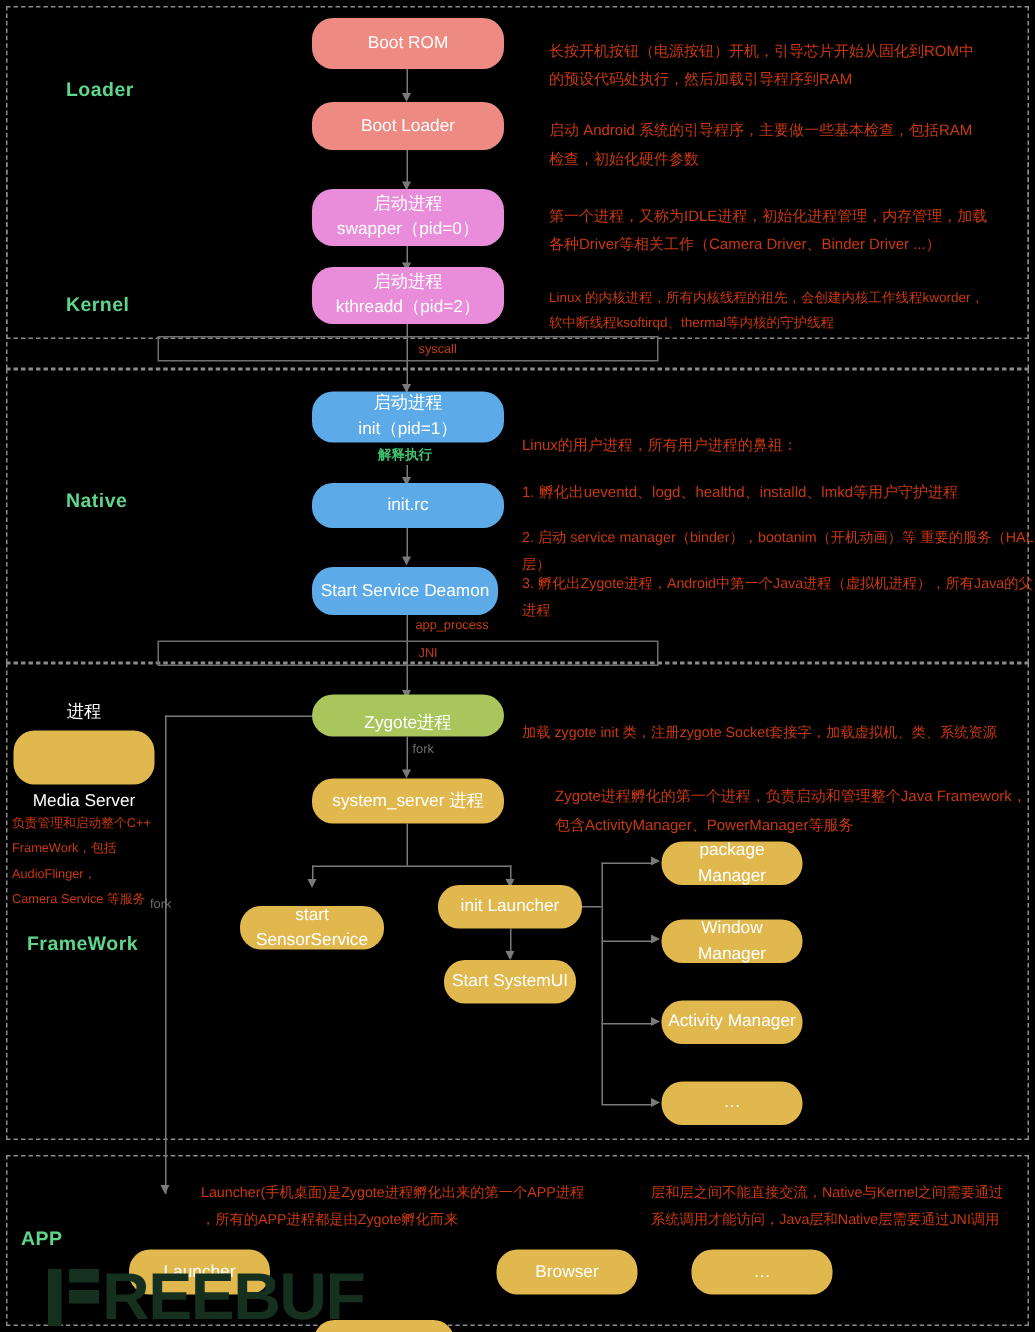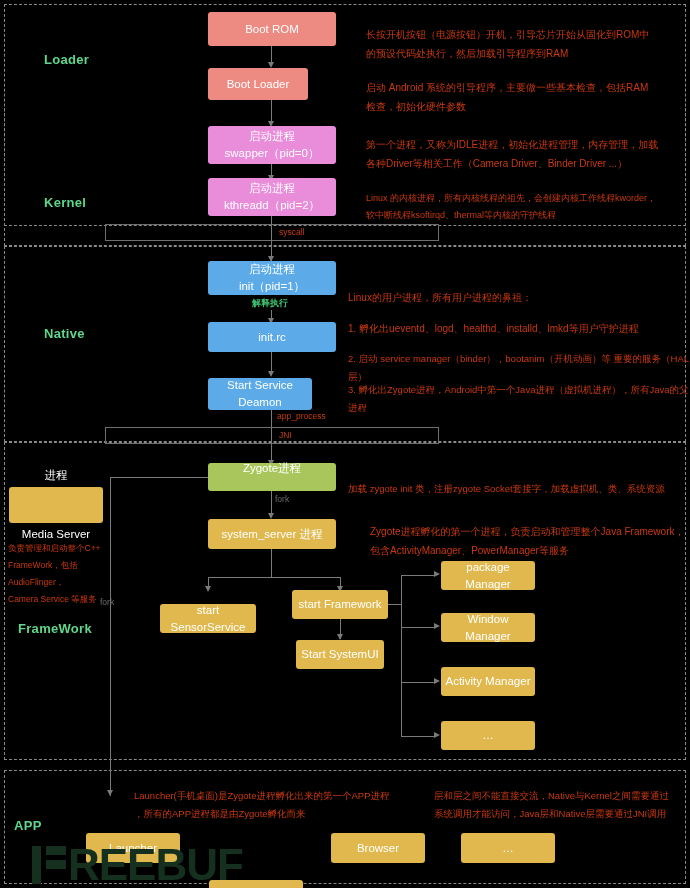--- a/index.html
+++ b/index.html
@@ -32,30 +32,30 @@
     font-size: 13px;
     font-weight: bold;
     letter-spacing: .3px;
     white-space: nowrap;
   }
 
   
   .node {
     position: absolute;
     box-sizing: border-box;
-    border-radius: 3px;
+    border-radius: 14px;
     color: #ffffff;
     display: flex;
     flex-direction: column;
     align-items: center;
     justify-content: center;
     text-align: center;
     font-size: 11.5px;
     line-height: 1.45;
-    padding: 14px 4px;
+    padding: 0 4px;
   }
   .node .l1 { display: block; }
   .node .l2 { display: block; }
   .node.two-line { line-height: 1.5; }
 
   .c-loader   { background: #ed8a82; }
   .c-kernel   { background: #e98cd9; }
   .c-native   { background: #5cabe8; }
   .c-zygote   { background: #a8c65c; justify-content: flex-end; }
   .c-amber    { background: #e0b84d; gap: 42px; }
@@ -169,21 +169,21 @@
   <div class="band-label" style="left:44px;top:326px;">Native</div>
   <div class="band-label" style="left:18px;top:621px;">FrameWork</div>
   <div class="band-label" style="left:14px;top:818px;">APP</div>
 
   <div class="node c-loader" style="left:208px;top:12px;width:128px;height:34px;">
     <span class="l1">Boot ROM</span>
   </div>
   <div class="vline" style="left:271px;top:46px;height:18px;"></div>
   <div class="arrow-down" style="left:268px;top:62px;"></div>
 
-  <div class="node c-loader" style="left:208px;top:68px;width:100px;height:32px;">
+  <div class="node c-loader" style="left:208px;top:68px;width:128px;height:32px;">
     <span class="l1">Boot Loader</span>
   </div>
   <div class="vline" style="left:271px;top:100px;height:24px;"></div>
   <div class="arrow-down" style="left:268px;top:121px;"></div>
 
   <div class="node c-kernel two-line" style="left:208px;top:126px;width:128px;height:38px;">
     <span class="l1">启动进程</span>
     <span class="l2">swapper（pid=0）</span>
   </div>
   <div class="vline" style="left:271px;top:164px;height:14px;"></div>
@@ -207,21 +207,21 @@
   <div class="edge-label green" style="left:252px;top:297px;">解释执行</div>
   <div class="vline" style="left:271px;top:310px;height:11px;"></div>
   <div class="arrow-down" style="left:268px;top:318px;"></div>
 
   <div class="node c-native" style="left:208px;top:322px;width:128px;height:30px;">
     <span class="l1">init.rc</span>
   </div>
   <div class="vline" style="left:271px;top:352px;height:22px;"></div>
   <div class="arrow-down" style="left:268px;top:371px;"></div>
 
-  <div class="node c-native" style="left:208px;top:378px;width:104px;height:32px;">
+  <div class="node c-native" style="left:208px;top:378px;width:124px;height:32px;">
     <span class="l1">Start Service Deamon</span>
   </div>
 
   <div class="vline" style="left:271px;top:410px;height:55px;"></div>
   <div class="edge-label red" style="left:277px;top:411px;">app_process</div>
   <div class="bridge" style="left:105px;top:427px;width:334px;height:17px;"></div>
   <div class="bridge-label" style="left:279px;top:430px;">JNI</div>
   <div class="arrow-down" style="left:268px;top:460px;"></div>
 
   <div class="node c-zygote" style="left:208px;top:463px;width:128px;height:28px;">
@@ -254,21 +254,21 @@
   <div class="vline" style="left:208px;top:577px;height:12px;"></div>
   <div class="arrow-down" style="left:205px;top:586px;"></div>
   <div class="vline" style="left:340px;top:577px;height:12px;"></div>
   <div class="arrow-down" style="left:337px;top:586px;"></div>
 
   <div class="node c-amber" style="left:160px;top:590px;width:96px;height:29px;margin-top:14px;">
     <span class="l1">start SensorService</span>
   </div>
 
   <div class="node c-amber" style="left:292px;top:590px;width:96px;height:29px;">
-    <span class="l1">start Framework</span>
+    <span class="l1">init Launcher</span>
   </div>
 
   <div class="vline" style="left:340px;top:619px;height:20px;"></div>
   <div class="arrow-down" style="left:337px;top:634px;"></div>
   <div class="node c-amber" style="left:296px;top:640px;width:88px;height:29px;">
     <span class="l1">Start SystemUI</span>
   </div>
 
   <div class="hline" style="left:388px;top:604px;width:13px;"></div>
   <div class="vline" style="left:401px;top:575px;height:161px;"></div>

